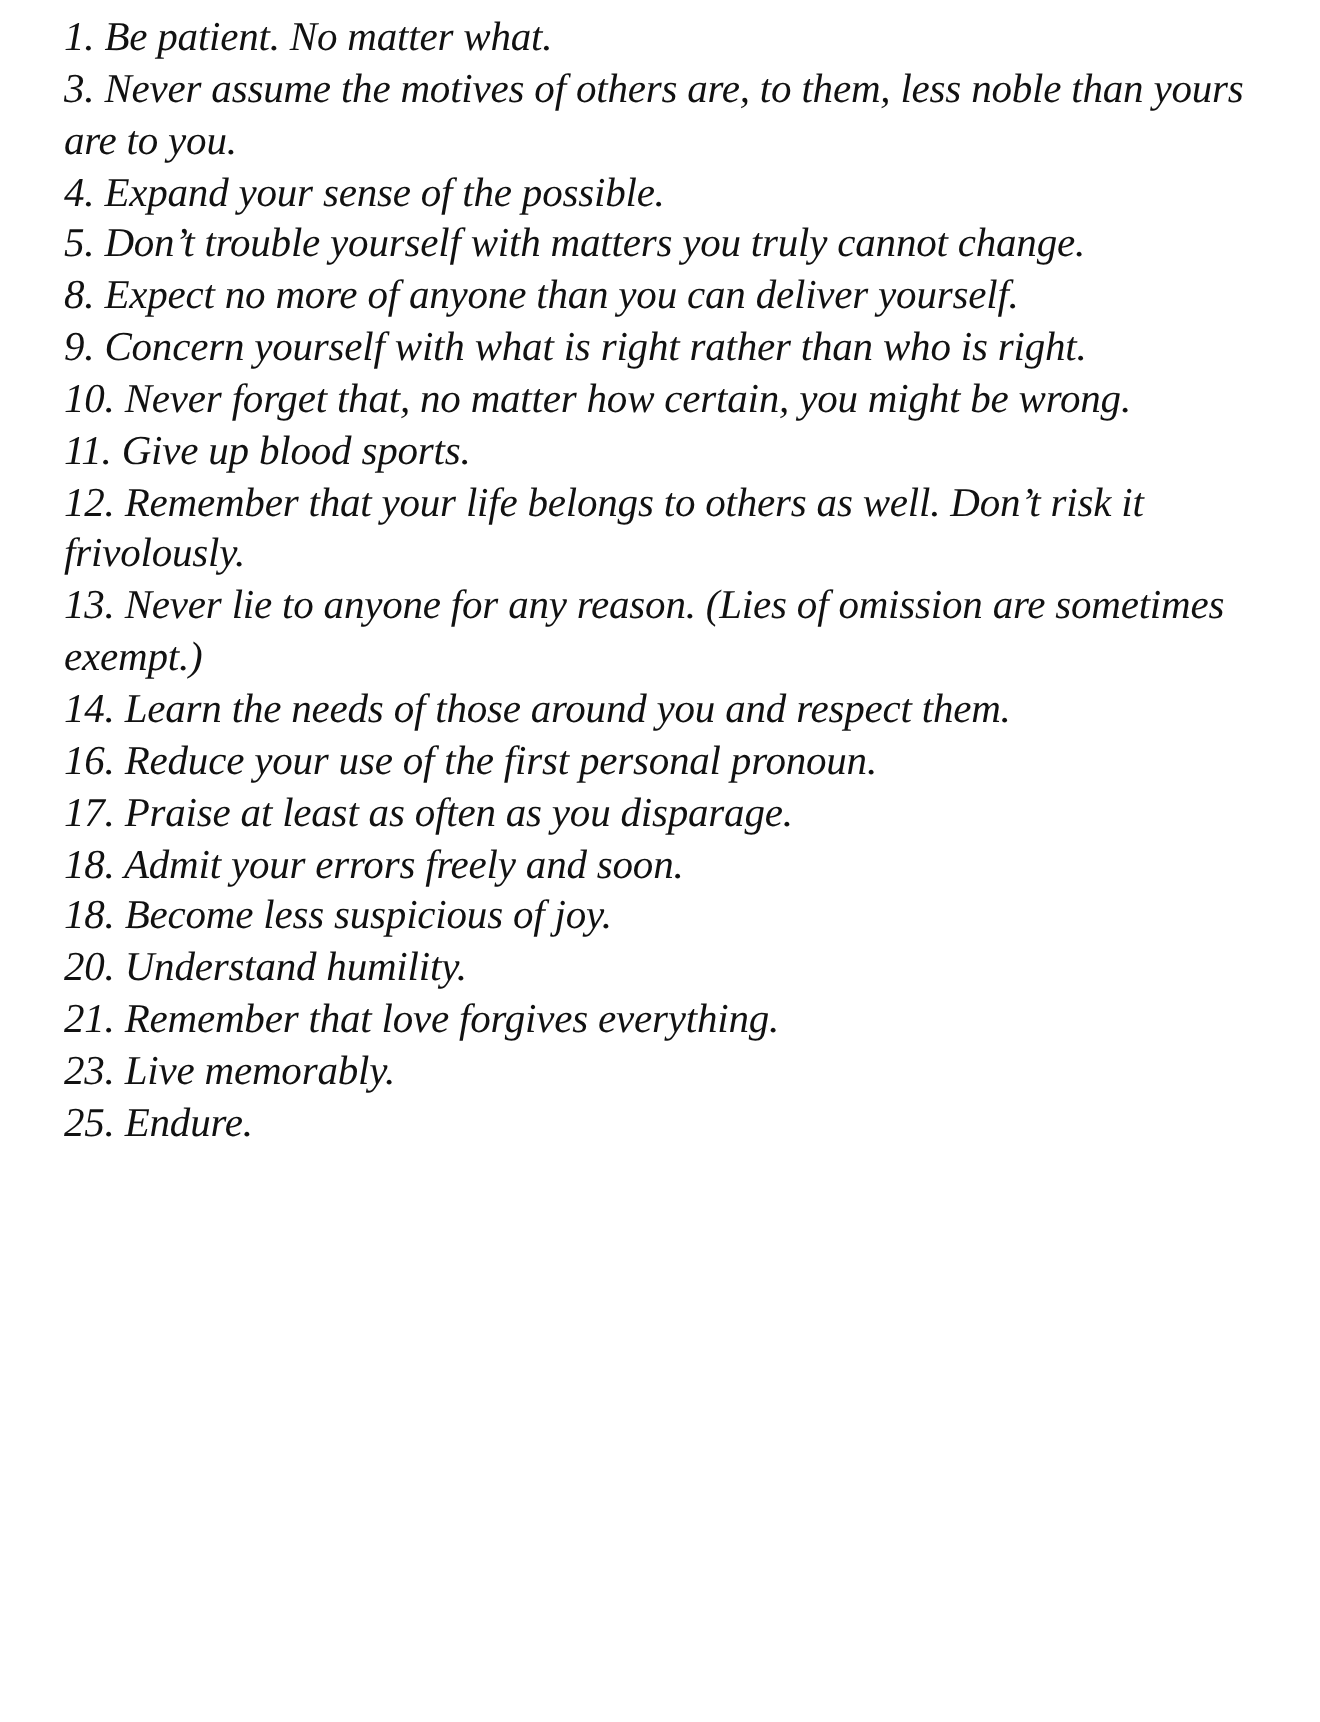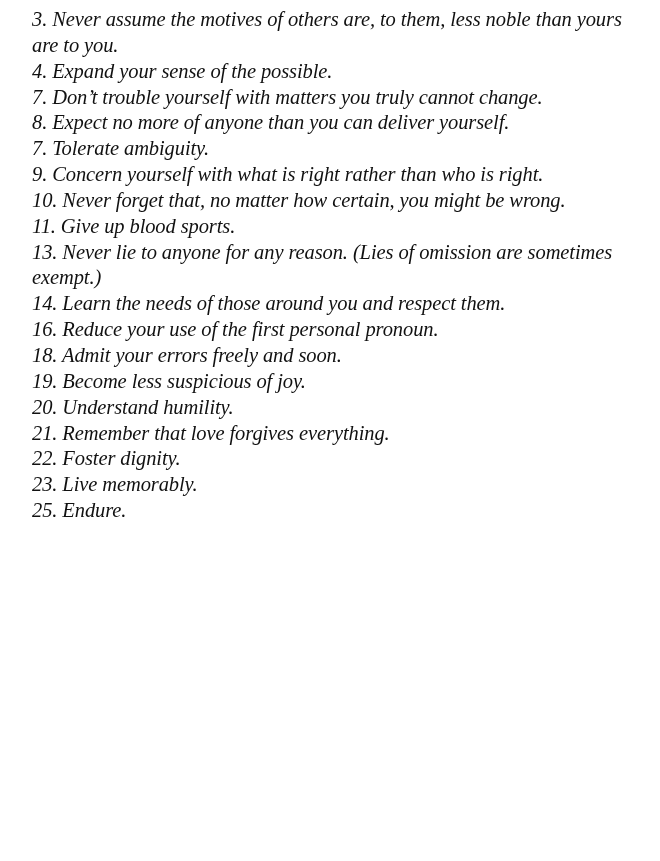--- a/index.html
+++ b/index.html
@@ -28,31 +28,32 @@
     .item {
       margin: 0;
       padding: 0;
       display: block;
     }
   </style>
 </head>
 <body>
 
 <div class="doc">
+  <p class="item">1. Be patient. No matter what.</p>
   <p class="item">3. Never assume the motives of others are, to them, less noble than yours are to you.</p>
   <p class="item">4. Expand your sense of the possible.</p>
-  <p class="item">7. Don’t trouble yourself with matters you truly cannot change.</p>
+  <p class="item">5. Don’t trouble yourself with matters you truly cannot change.</p>
   <p class="item">8. Expect no more of anyone than you can deliver yourself.</p>
-  <p class="item">7. Tolerate ambiguity.</p>
   <p class="item">9. Concern yourself with what is right rather than who is right.</p>
   <p class="item">10. Never forget that, no matter how certain, you might be wrong.</p>
   <p class="item">11. Give up blood sports.</p>
+  <p class="item">12. Remember that your life belongs to others as well. Don’t risk it frivolously.</p>
   <p class="item">13. Never lie to anyone for any reason. (Lies of omission are sometimes exempt.)</p>
   <p class="item">14. Learn the needs of those around you and respect them.</p>
   <p class="item">16. Reduce your use of the first personal pronoun.</p>
+  <p class="item">17. Praise at least as often as you disparage.</p>
   <p class="item">18. Admit your errors freely and soon.</p>
-  <p class="item">19. Become less suspicious of joy.</p>
+  <p class="item">18. Become less suspicious of joy.</p>
   <p class="item">20. Understand humility.</p>
   <p class="item">21. Remember that love forgives everything.</p>
-  <p class="item">22. Foster dignity.</p>
   <p class="item">23. Live memorably.</p>
   <p class="item">25. Endure.</p>
 </div>
 
 </body></html>

